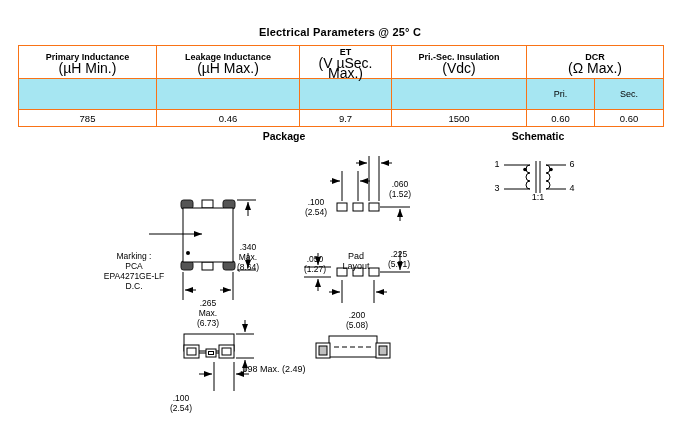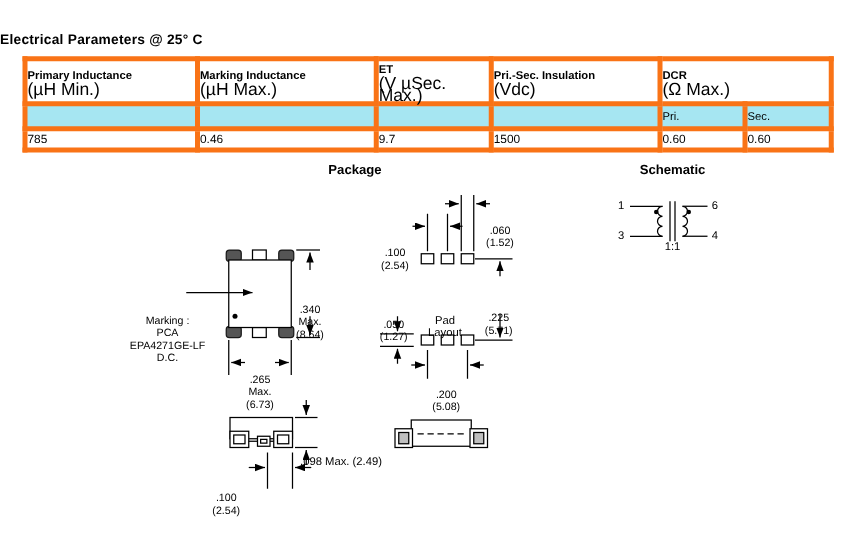--- a/index.html
+++ b/index.html
@@ -1,29 +1,29 @@
 <!DOCTYPE html>
 <html><head>
 <meta charset="utf-8">
 <style>
   * { margin:0; padding:0; box-sizing:border-box; }
   html,body { background:#fff; }
   body { width:680px; height:445px; font-family:"Liberation Sans", sans-serif; color:#000; position:relative; }
   .page { position:absolute; left:0; top:0; width:680px; height:445px; background:#fff; overflow:hidden; }
 
-  .doc-title { position:absolute; left:0; top:26px; width:680px; 
+  .doc-title { position:absolute; left:0; top:26px; width:680px; text-align:center;
                font-size:11px; font-weight:700; letter-spacing:.2px; }
 
   table.params { position:absolute; left:18px; top:45px; width:645px;
                  border-collapse:collapse; table-layout:fixed; }
-  table.params td { border:4px solid #f97316; text-align:left; vertical-align:middle; }
+  table.params td { border:1px solid #f97316; text-align:center; vertical-align:middle; }
   tr.hdr td { height:29px; padding-top:1px; }
   .hname { font-size:9px; font-weight:700; line-height:11px; }
   .hunit { font-size:14px; line-height:10px; }
-  tr.band td { height:20px; background:#a6e6f2; font-size:9px; }
+  tr.band td { height:31px; background:#a6e6f2; font-size:9px; }
   tr.val td { height:17px; font-size:9.5px;margin-top:42px; }
 
   svg.draw { position:absolute; left:0; top:0; width:680px; height:445px; }
   .ln { stroke:#000; stroke-width:1; fill:none; }
   .wh { fill:#fff; stroke:#000; stroke-width:1; }
   .dark { fill:#555; stroke:#1a1a1a; stroke-width:1; }
   .gray { fill:#bfbfbf; stroke:#000; stroke-width:1; }
 
   .lbl { position:absolute; font-size:8.5px; line-height:10px; text-align:center;
          transform:translateX(-50%); white-space:nowrap;margin-top:24px; }
@@ -49,21 +49,21 @@
         <col style="width:68px">
         <col style="width:69px">
     </colgroup>
     <tbody>
       <tr class="hdr">
         <td>
           <div class="hname">Primary Inductance</div>
           <div class="hunit">(µH Min.)</div>
         </td>
         <td>
-          <div class="hname">Marking Inductance</div>
+          <div class="hname">Leakage Inductance</div>
           <div class="hunit">(µH Max.)</div>
         </td>
         <td>
           <div class="hname">ET</div>
           <div class="hunit">(V µSec. Max.)</div>
         </td>
         <td>
           <div class="hname">Pri.-Sec. Insulation</div>
           <div class="hunit">(Vdc)</div>
         </td>

